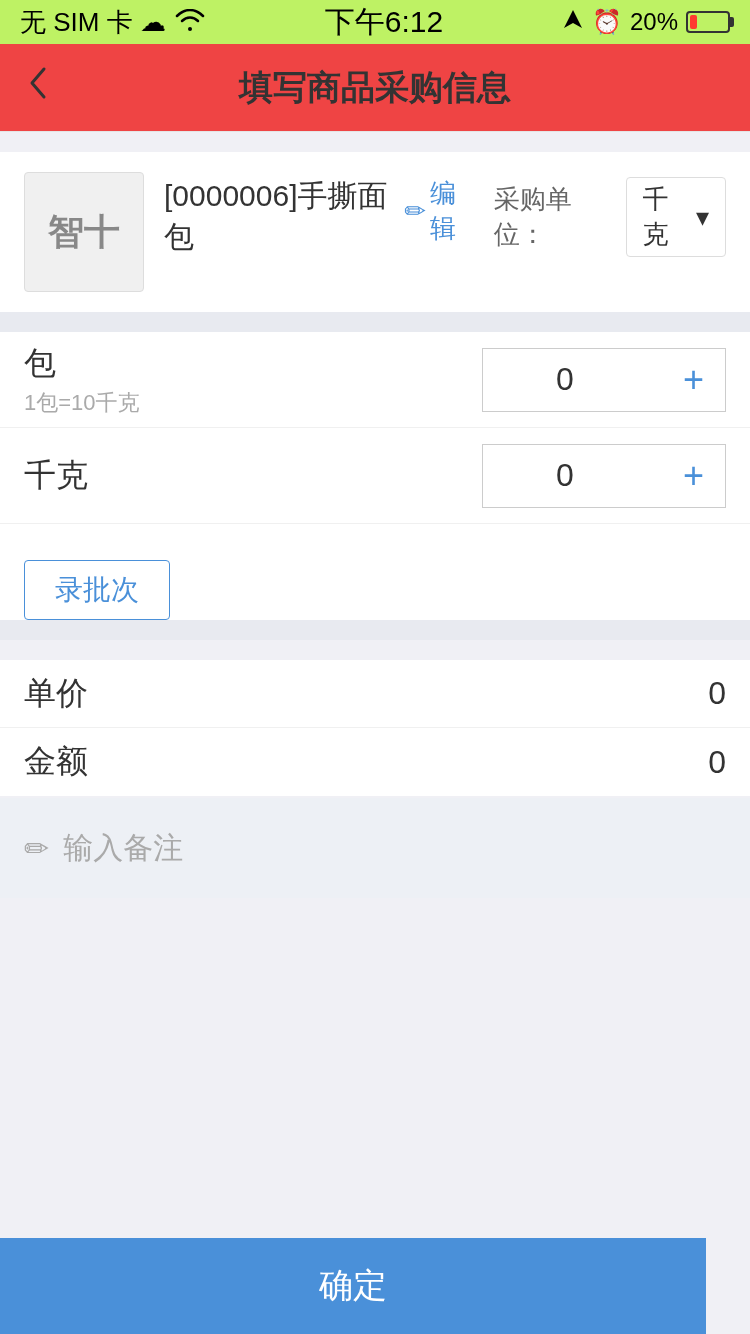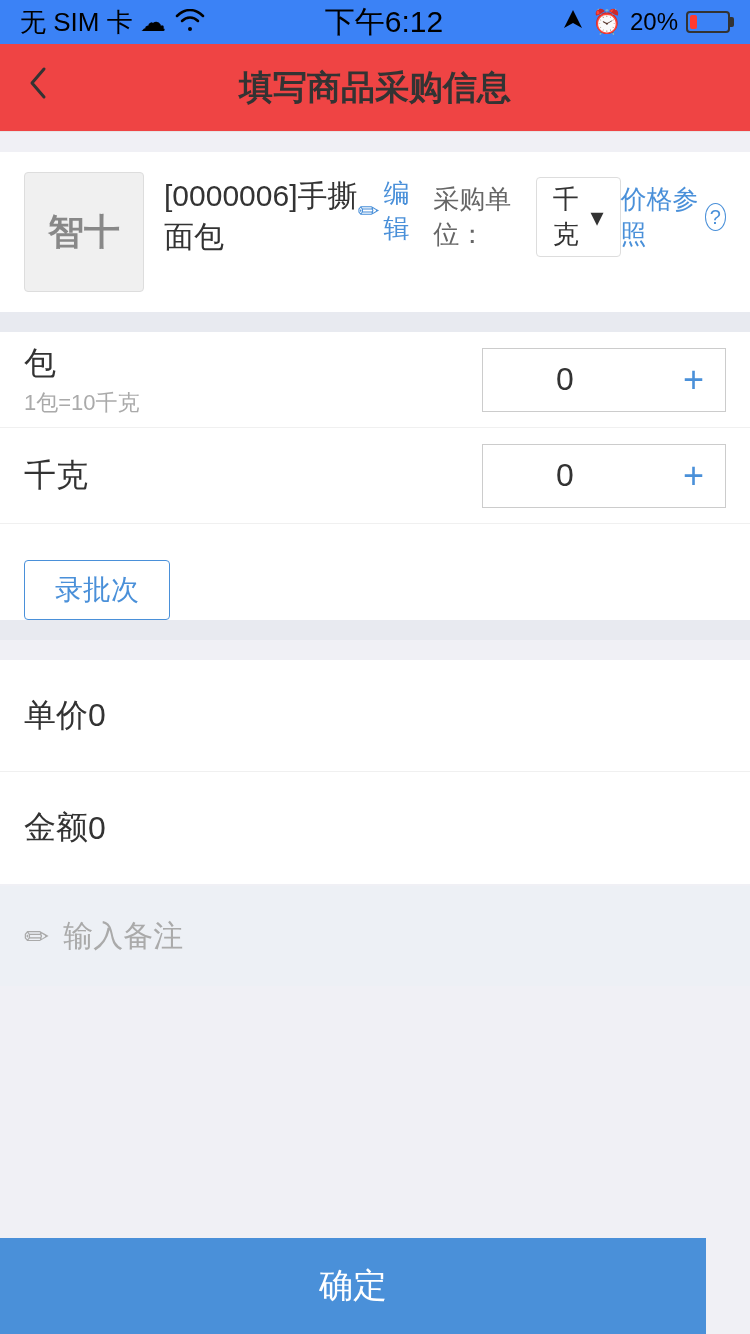--- a/index.html
+++ b/index.html
@@ -10,21 +10,21 @@
       font-family: -apple-system, "PingFang SC", "Helvetica Neue", sans-serif;
       background: #f0f0f5;
       font-size: 32px;
       color: #333;
     }
 
     
     .status-bar {
       width: 750px;
       height: 44px;
-      background: #3b82f6;
+      background: #bef264;
       display: flex;
       align-items: center;
       justify-content: space-between;
       padding: 0 20px;
       font-size: 28px;
       color: #000;
     }
     .status-left { display: flex; align-items: center; gap: 8px; font-size: 26px; }
     .status-center { font-size: 30px; font-weight: 500; }
     .status-right { display: flex; align-items: center; gap: 8px; font-size: 24px; }
@@ -256,22 +256,23 @@
     }
 
     
     .price-section {
       background: #fff;
       margin-top: 20px;
     }
     .price-row {
       display: flex;
       align-items: center;
+      justify-content: space-between;
       padding: 14px 24px;
-      height: 112px;
+      height: 68px;
       border-bottom: 1px solid #f0f0f0;
     }
     .price-row:last-child { border-bottom: none; }
     .price-label {
       font-size: 32px;
       color: #333;
     }
     .price-value {
       font-size: 32px;
       color: #333;
@@ -377,24 +378,20 @@
       </div>
     </div>
     <div class="product-bottom-row">
       <div class="unit-row">
         <span>采购单位：</span>
         <div class="unit-selector">
           <span>千克</span>
           <span>▾</span>
         </div>
       </div>
-      <div class="price-ref">
-        <span>价格参照</span>
-        <span style="border:1px solid #4a90d9; border-radius:50%; width:28px; height:28px; display:inline-flex; align-items:center; justify-content:center; font-size:20px;">?</span>
-      </div>
     </div>
   </div>
 </div>
 
 <div class="section-divider"></div>
 
 <div class="input-section">
 
   <div class="input-row">
     <div class="input-label">

